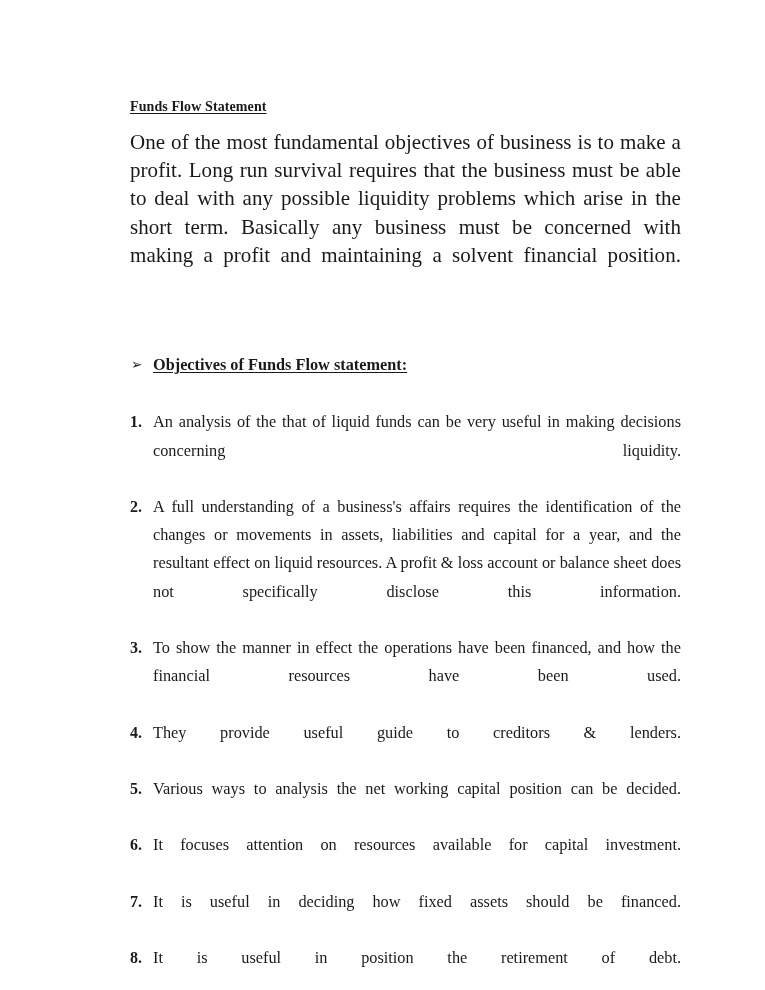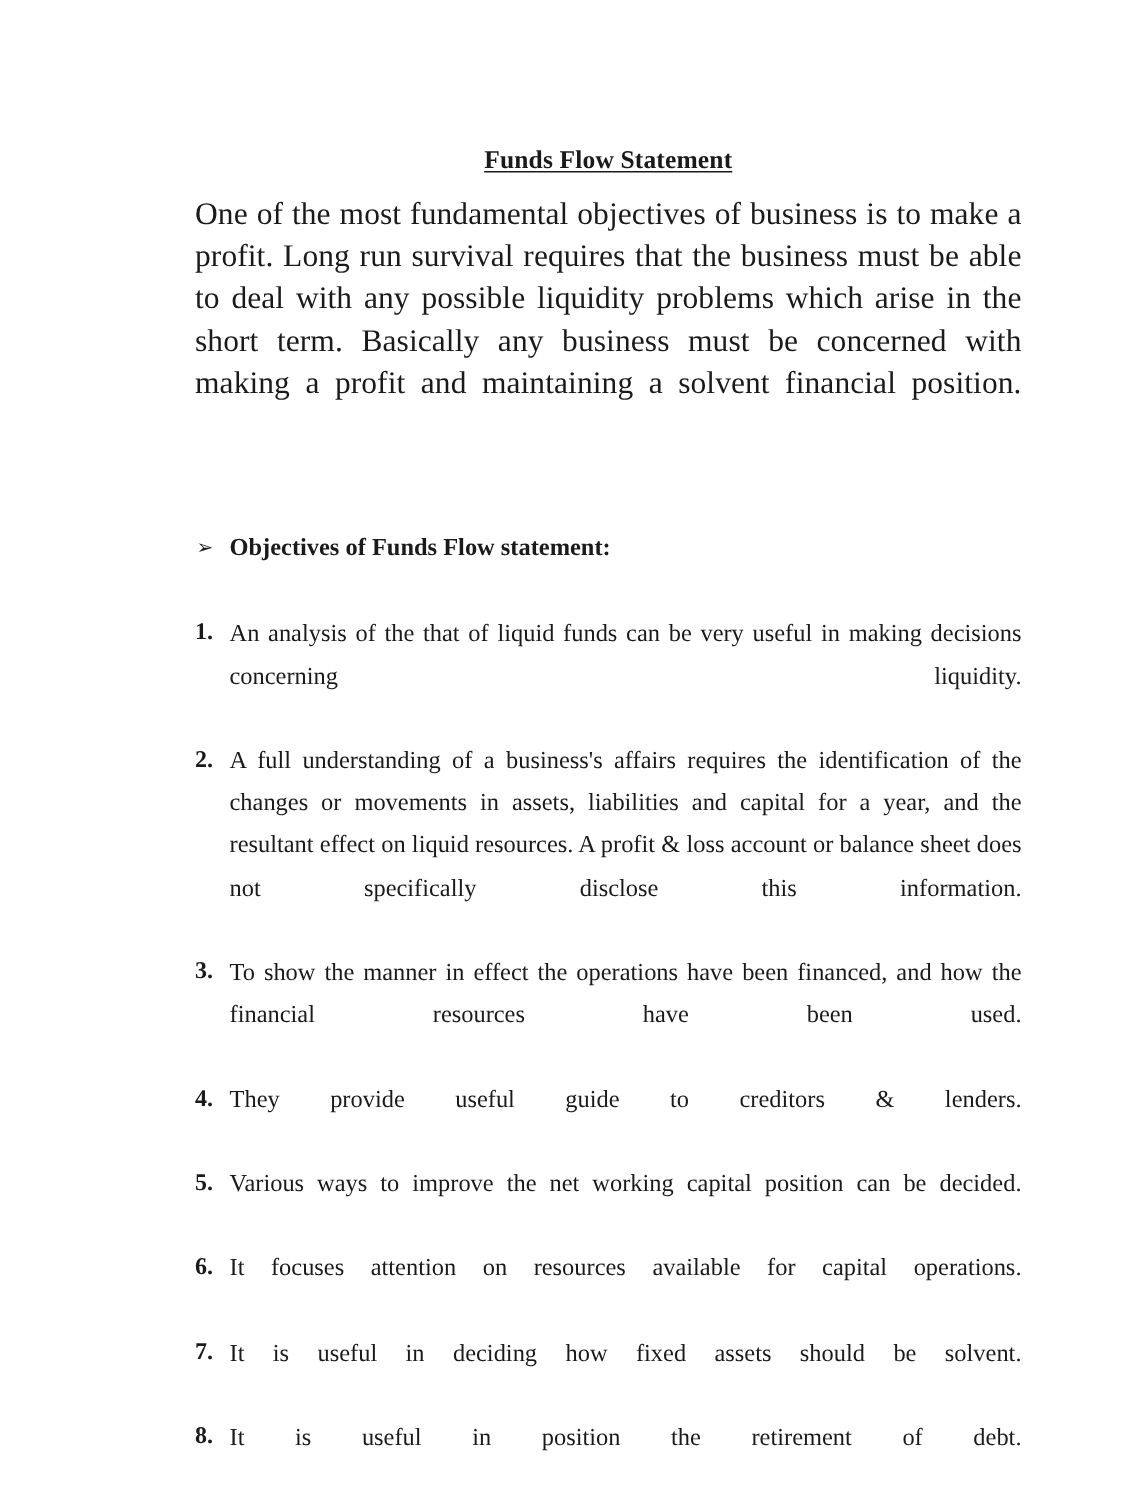--- a/index.html
+++ b/index.html
@@ -22,22 +22,21 @@
 
   .content {
     position: absolute;
     left: 130px;
     top: 96px;
     width: 551px;
   }
 
   
   .doc-title {
-    text-align: center;
-    font-size: 17px;
+    font-size: 14px;
     font-weight: bold;
     line-height: 22px;
     margin: 0 0 10px 0;
     letter-spacing: 0.1px;
   }
   .doc-title .u {
     text-decoration: underline;
     text-underline-offset: 2px;
   }
 
@@ -64,20 +63,21 @@
     top: 0;
     font-size: 13.5px;
     line-height: 28.2px;
     color: #1a1a1a;
   }
   .bullet-text {
     font-weight: bold;
     display: block;
   }
   .bullet-text.underlined {
+    text-decoration: underline;
     text-underline-offset: 2px;
     margin-top: 44px;
   }
   .bullet-block.heading {
     margin-top: 54px;
   }
 
   
   .num-list {
     margin: 0;
@@ -146,29 +146,29 @@
       <li class="num-item">
         <span class="num">3.</span>
         <span class="item-text">To show the manner in effect the operations have been financed, and how the financial resources have been used.</span>
       </li>
       <li class="num-item">
         <span class="num">4.</span>
         <span class="item-text">They provide useful guide to creditors &amp; lenders.</span>
       </li>
       <li class="num-item">
         <span class="num">5.</span>
-        <span class="item-text">Various ways to improve the net working capital position can be decided.</span>
+        <span class="item-text">Various ways to analysis the net working capital position can be decided.</span>
       </li>
       <li class="num-item">
         <span class="num">6.</span>
-        <span class="item-text">It focuses attention on resources available for capital operations.</span>
+        <span class="item-text">It focuses attention on resources available for capital investment.</span>
       </li>
       <li class="num-item">
         <span class="num">7.</span>
-        <span class="item-text">It is useful in deciding how fixed assets should be solvent.</span>
+        <span class="item-text">It is useful in deciding how fixed assets should be financed.</span>
       </li>
       <li class="num-item">
         <span class="num">8.</span>
         <span class="item-text">It is useful in position the retirement of debt.</span>
       </li>
     </ol>
 
   </div>
 </div>
 

